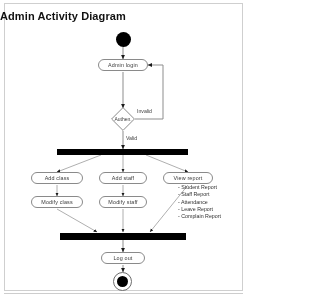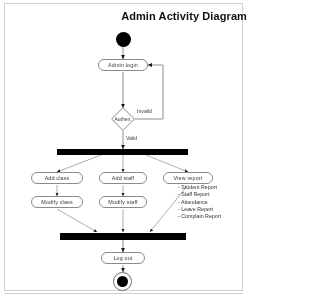--- a/index.html
+++ b/index.html
@@ -37,21 +37,21 @@
     top: 293px;
     width: 239px;
     height: 1px;
     background: #cdcdcd;
   }
   #diagram-title {
     position: absolute;
     left: 0;
     top: 10px;
     width: 247px;
-    text-align: right;
+    text-align: left;
     font-size: 11px;
     font-weight: bold;
     color: #111111;
     letter-spacing: 0.1px;
   }
   svg#wires {
     position: absolute;
     left: 0;
     top: 0;
     width: 247px;

